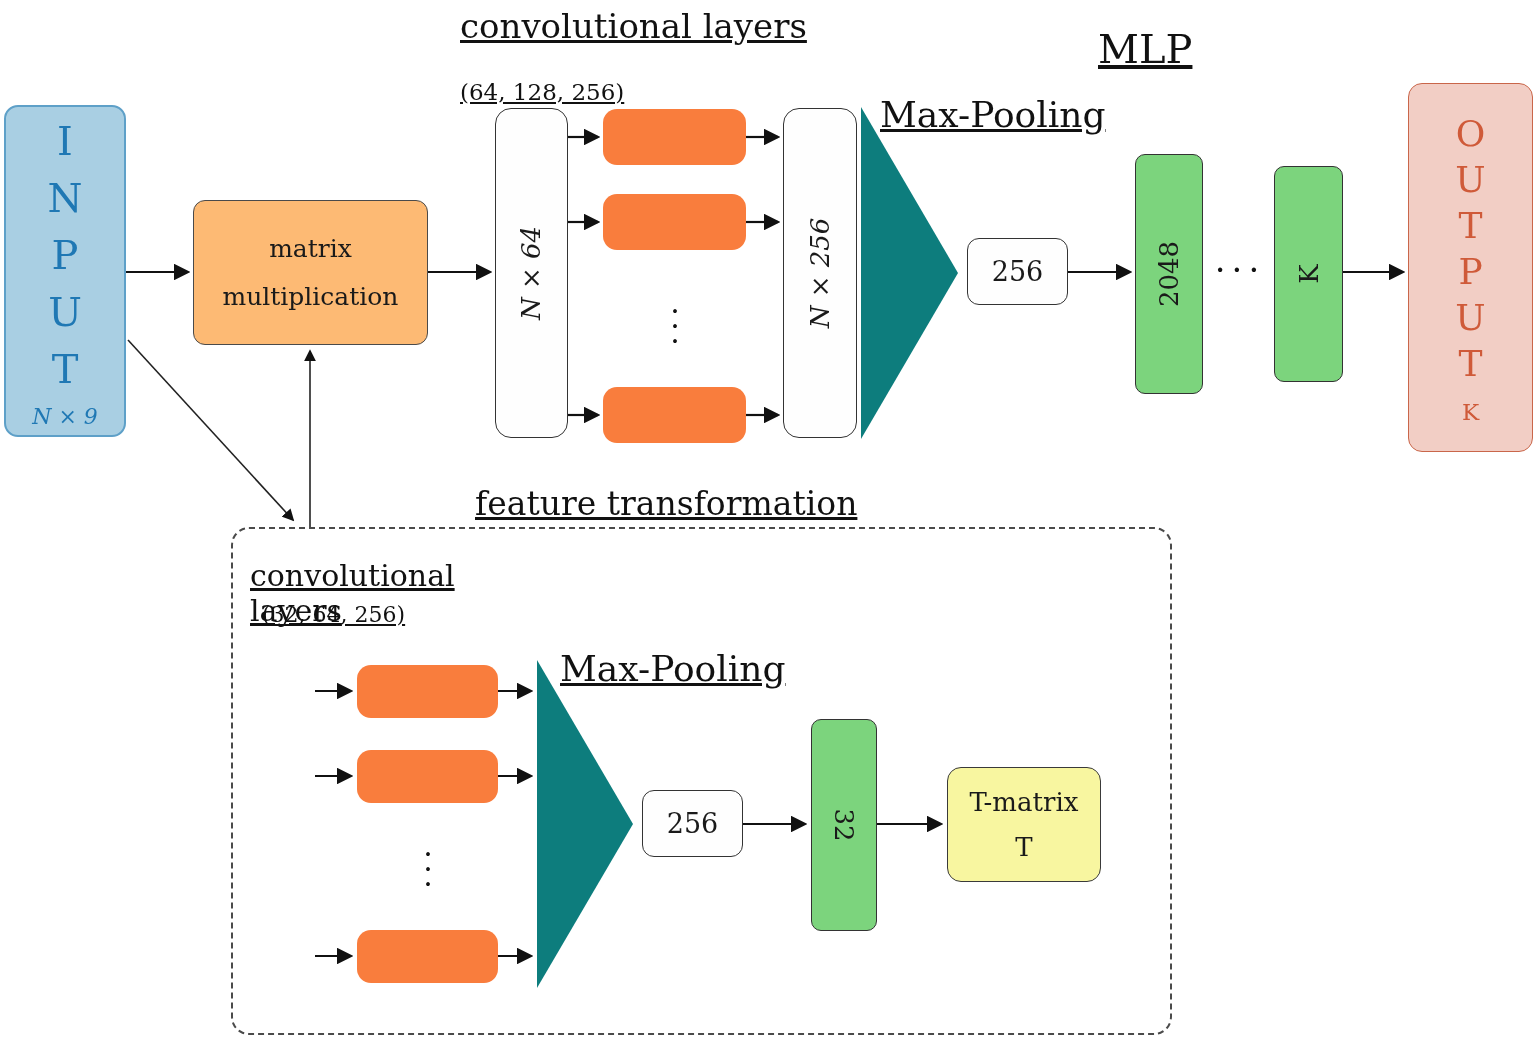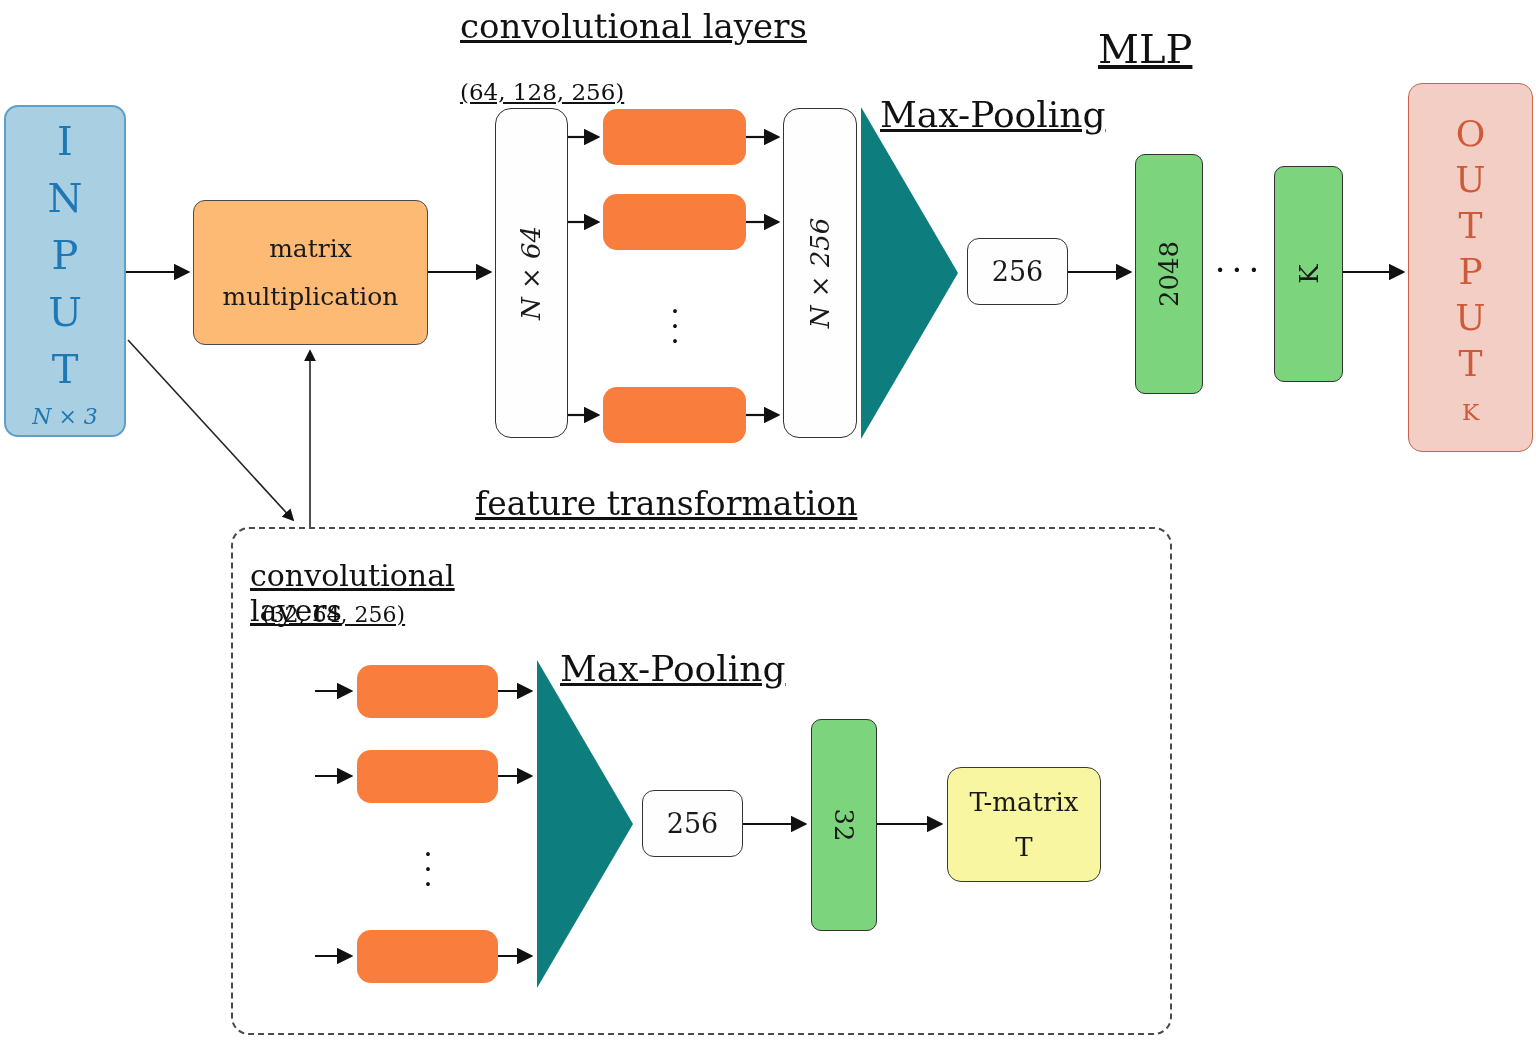--- a/index.html
+++ b/index.html
@@ -109,21 +109,21 @@
   <div class="title t-maxpool-top">Max-Pooling</div>
 
   <div class="box input-box">
     <div class="input-letters">
       <span>I</span>
       <span>N</span>
       <span>P</span>
       <span>U</span>
       <span>T</span>
     </div>
-    <div class="input-dim">N × 3</div>
+    <div class="input-dim">N × 9</div>
   </div>
 
   <div class="box matrix-box">
     <div class="line">matrix</div>
     <div class="line">multiplication</div>
   </div>
 
   <div class="box tallwhite n64-box">
     <span class="rot-ccw">N × 64</span>
   </div>

